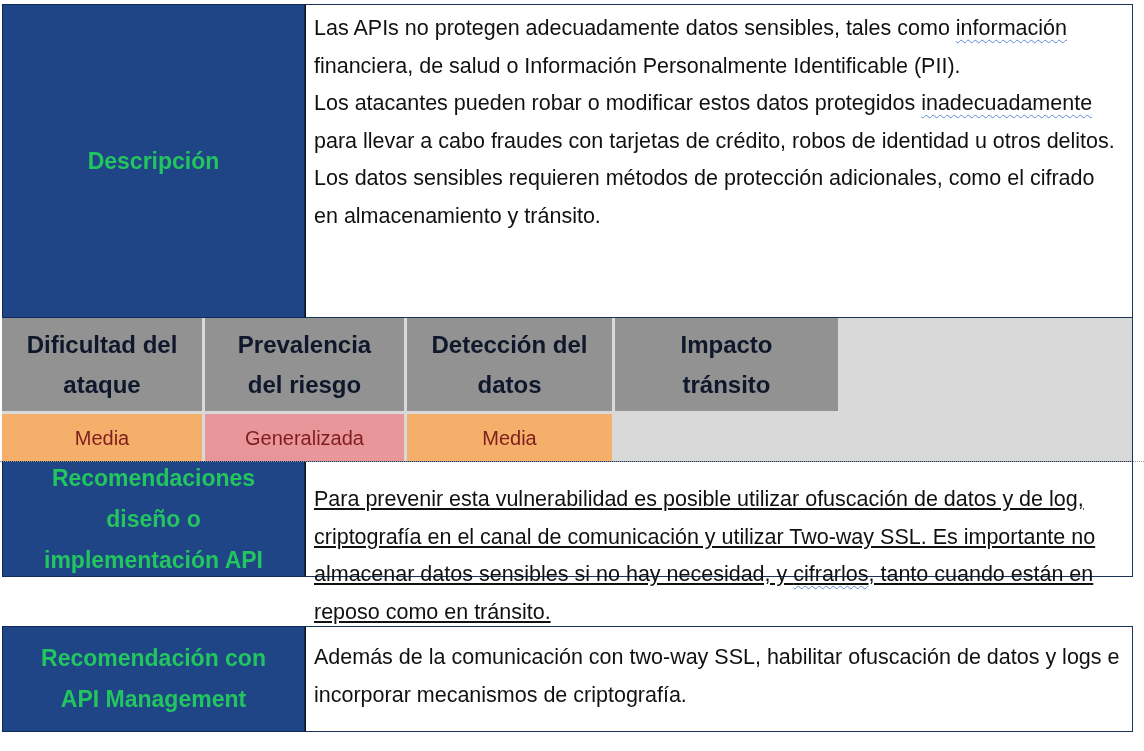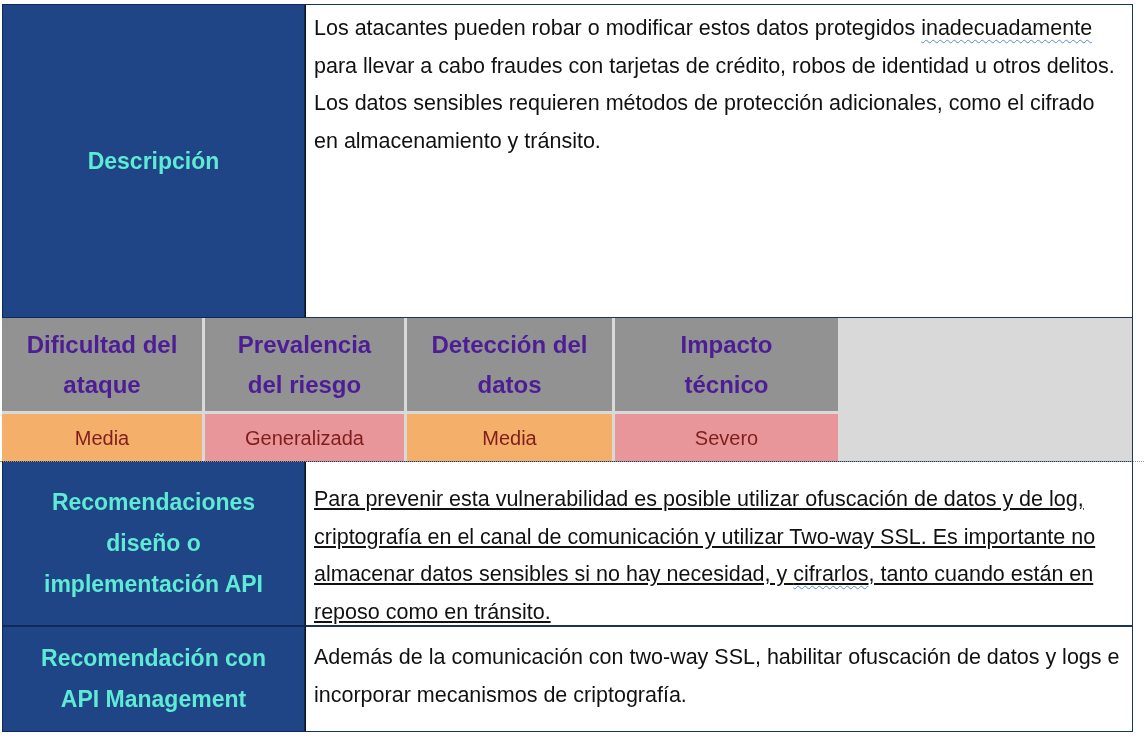--- a/index.html
+++ b/index.html
@@ -1,65 +1,65 @@
 <!DOCTYPE html>
 <html><head>
   <meta charset="utf-8">
   <style>
     html, body { margin: 0; padding: 0; background: #ffffff; }
     body { width: 1144px; height: 751px; position: relative; overflow: hidden;
            font-family: "Liberation Sans", "DejaVu Sans", sans-serif; }
     .table { position: absolute; left: 2px; top: 4px; width: 1131px; }
     .row { display: flex; position: absolute; left: 0; width: 1131px; }
-    .label { background: #1f4587; color: #5eead4; font-weight: bold; font-size: 23px;
+    .label { background: #1f4587; color: #22c55e; font-weight: bold; font-size: 23px;
              display: flex; align-items: center; justify-content: center; text-align: center;
              width: 303px; box-sizing: border-box; border: 1px solid #0f2a5a; line-height: 41px; }
     .content { background: #ffffff; color: #111; font-size: 21.5px; line-height: 37.6px;
                box-sizing: border-box; flex: 1; padding: 4px 8px 0 8px;
                border: 1px solid #1a3559; border-left: 1px solid #111; }
     .content p { margin: 0; }
     .squig { text-decoration: underline wavy #5b86d6; text-decoration-thickness: 1px;
              text-underline-offset: 4px; }
     .threats { flex: 1; display: grid; grid-template-columns: 200px 199px 205px 223px;
                grid-template-rows: 93px 48px; background: #d9d9d9; gap: 3px;
                border-right: 1px solid #1a3559; }
-    .th { background: #929292; color: #4c1d95; font-weight: bold; font-size: 24px;
+    .th { background: #929292; color: #0f172a; font-weight: bold; font-size: 24px;
           line-height: 40px; display: flex; align-items: center; justify-content: center;
           text-align: center; }
     .td { font-size: 20px; color: #7f1d1d; display: flex; align-items: center; justify-content: center; }
     .orange { background: #f4b06b; }
     .pink { background: #e9969a; }
     .dotted { position: absolute; left: 0; top: 461px; width: 1144px; border-top: 1px dotted #9a9a9a; }
   </style>
 </head>
 <body>
 
 <div class="table">
 
   <div class="row" style="top:0; height:314px;">
     <div class="label">Descripción</div>
     <div class="content" style="padding-top:5px;">
+      <p><span>Las APIs no protegen adecuadamente datos sensibles, tales como </span><span class="squig">información</span><span> financiera, de salud o Información Personalmente Identificable (PII).</span></p>
       <p><span>Los atacantes pueden robar o modificar estos datos protegidos </span><span class="squig">inadecuadamente</span><span> para llevar a cabo fraudes con tarjetas de crédito, robos de identidad u otros delitos. Los datos sensibles requieren métodos de protección adicionales, como el cifrado en almacenamiento y tránsito.</span></p>
     </div>
   </div>
 
   <div class="row" style="top:314px; height:143px;">
     <div class="threats">
       <div class="th" style="padding:0 14px;">Dificultad del ataque</div>
       <div class="th" style="padding:0 14px;">Prevalencia del riesgo</div>
       <div class="th" style="padding:0 24px;">Detección del datos</div>
-      <div class="th" style="padding:0 40px;">Impacto técnico</div>
+      <div class="th" style="padding:0 40px;">Impacto tránsito</div>
       <div class="td orange">Media</div>
       <div class="td pink">Generalizada</div>
       <div class="td orange">Media</div>
-      <div class="td pink">Severo</div>
     </div>
   </div>
 
-  <div class="row" style="top:457px; height:165px;">
+  <div class="row" style="top:457px; height:116px;">
     <div class="label" style="padding:0 18px;">Recomendaciones diseño o implementación API</div>
     <div class="content" style="padding-top:19px;text-decoration:underline;">
       <p><span>Para prevenir esta vulnerabilidad es posible utilizar ofuscación de datos y de log, criptografía en el canal de comunicación y utilizar Two-way SSL. Es importante no almacenar datos sensibles si no hay necesidad, y </span><span class="squig">cifrarlos</span><span>, tanto cuando están en reposo como en tránsito.</span></p>
     </div>
   </div>
 
   <div class="row" style="top:622px; height:106px;border-radius:30px;">
     <div class="label" style="padding:0 20px;">Recomendación con API Management</div>
     <div class="content" style="padding-top:12px;">
       <p>Además de la comunicación con two-way SSL, habilitar ofuscación de datos y logs e incorporar mecanismos de criptografía.</p>

